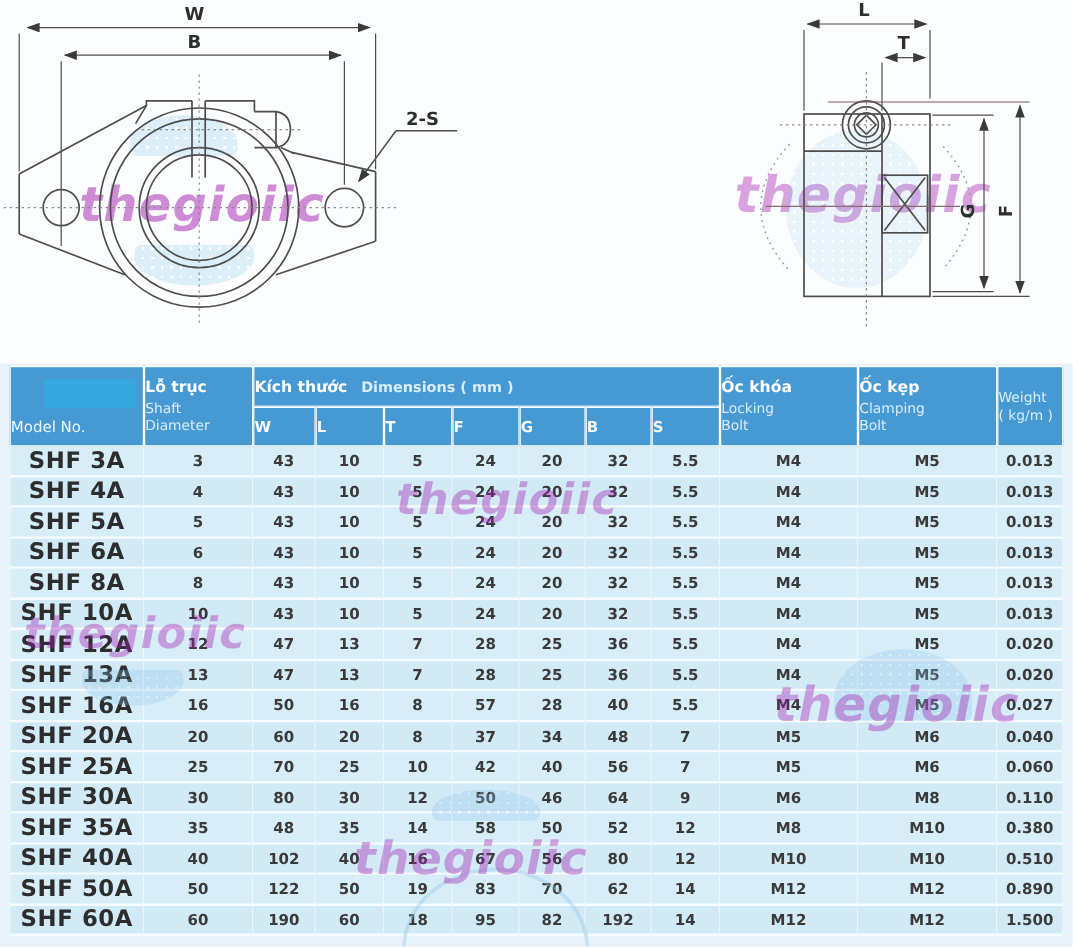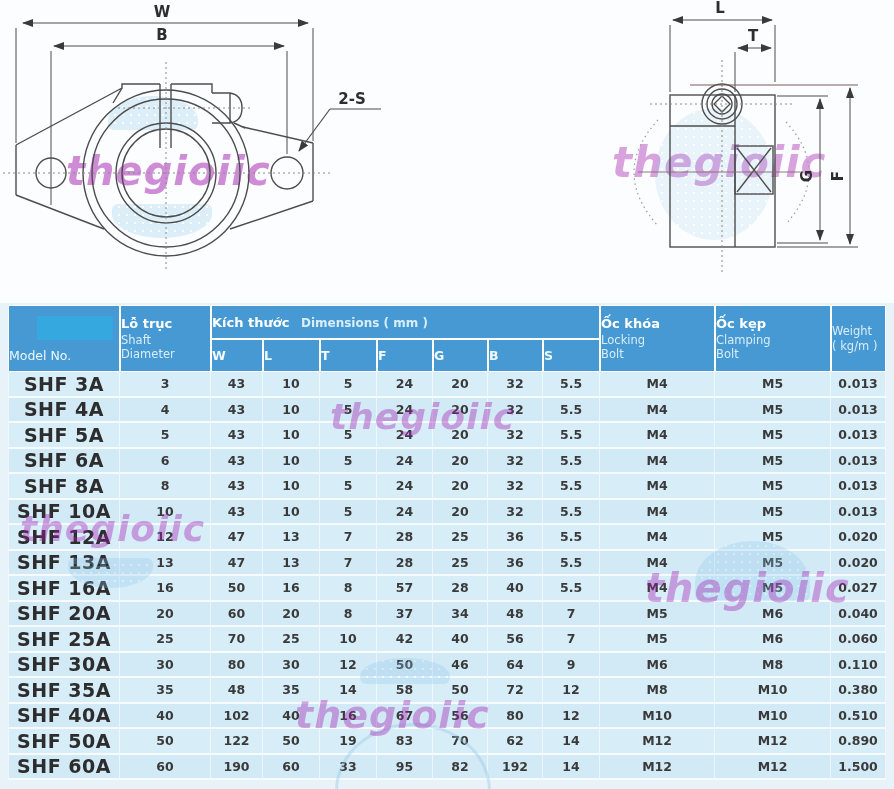--- a/index.html
+++ b/index.html
@@ -417,21 +417,21 @@
             <td>0.110</td>
           </tr>
           <tr>
             <td class="model-cell">SHF 35A</td>
             <td>35</td>
             <td>48</td>
             <td>35</td>
             <td>14</td>
             <td>58</td>
             <td>50</td>
-            <td>72</td>
+            <td>52</td>
             <td>12</td>
             <td>M8</td>
             <td>M10</td>
             <td>0.380</td>
           </tr>
           <tr>
             <td class="model-cell">SHF 40A</td>
             <td>40</td>
             <td>102</td>
             <td>40</td>
@@ -456,21 +456,21 @@
             <td>14</td>
             <td>M12</td>
             <td>M12</td>
             <td>0.890</td>
           </tr>
           <tr>
             <td class="model-cell">SHF 60A</td>
             <td>60</td>
             <td>190</td>
             <td>60</td>
-            <td>33</td>
+            <td>18</td>
             <td>95</td>
             <td>82</td>
             <td>192</td>
             <td>14</td>
             <td>M12</td>
             <td>M12</td>
             <td>1.500</td>
           </tr>
         </tbody>
     </table>

